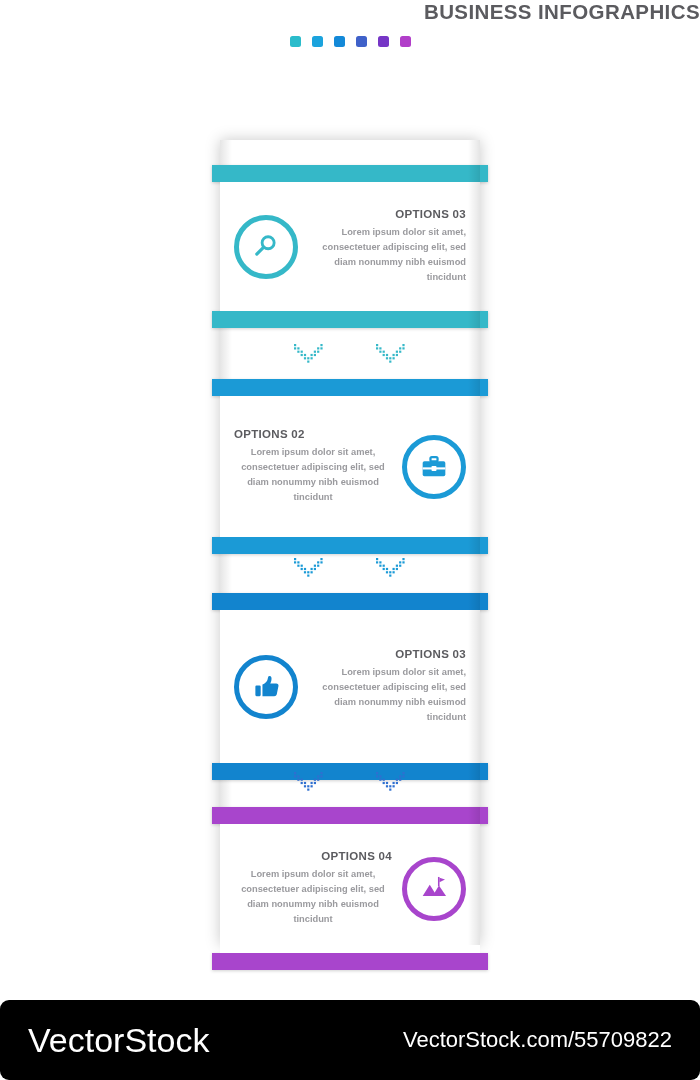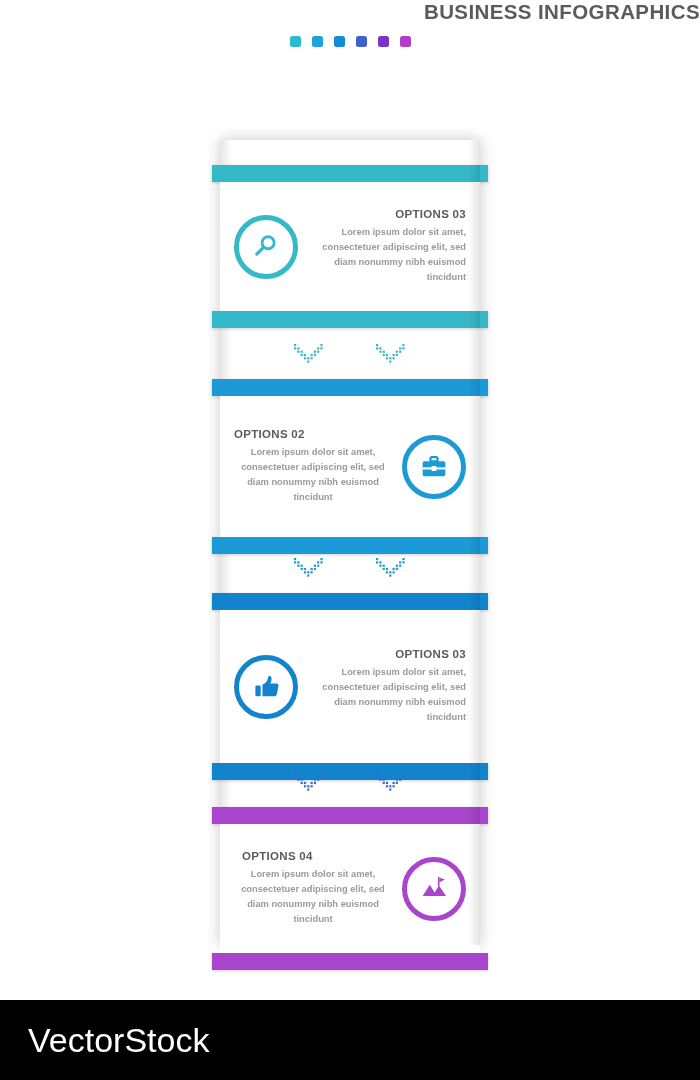--- a/index.html
+++ b/index.html
@@ -150,20 +150,21 @@
   
   #watermark {
     position: absolute;
     left: 0;
     bottom: 0;
     width: 700px;
     height: 80px;
     background: #000000;
     display: flex;
     align-items: center;
+    border-radius: 9px;
   }
 
   #watermark-brand {
     position: absolute;
     left: 28px;
     color: #ffffff;
     font-size: 34px;
     font-family: "Liberation Sans", sans-serif;
   }
 
@@ -385,22 +386,23 @@
       <div class="step-body reverse">
         <div class="icon-circle" style="border-color: rgb(168, 69, 204);">
           <svg viewBox="0 0 48 48" width="34" height="34" fill="#a845cc">
             <path d="M8 34 L18 18 L28 34 Z"></path>
             <path d="M22 34 L31 19 L41 34 Z"></path>
             <rect x="29.6" y="7" width="2.2" height="13"></rect>
             <path d="M31.8 8 L39.5 10.6 L31.8 14.6 Z"></path>
           </svg>
         </div>
         <div class="step-text">
-          <div class="step-title" style="text-align: left; margin-left: 8px;">OPTIONS 04</div>
+          <div class="step-title" style="text-align: right; margin-left: 8px;">OPTIONS 04</div>
           <div class="step-desc" style="text-align: center;">Lorem ipsum dolor sit amet, consectetuer adipiscing elit, sed diam nonummy nibh euismod tincidunt</div>
         </div>
       </div>
     </div>
   </div>
 
 <div id="watermark">
   <div id="watermark-brand">VectorStock</div>
+  <div id="watermark-url">VectorStock.com/55709822</div>
 </div>
 
 </body></html>

